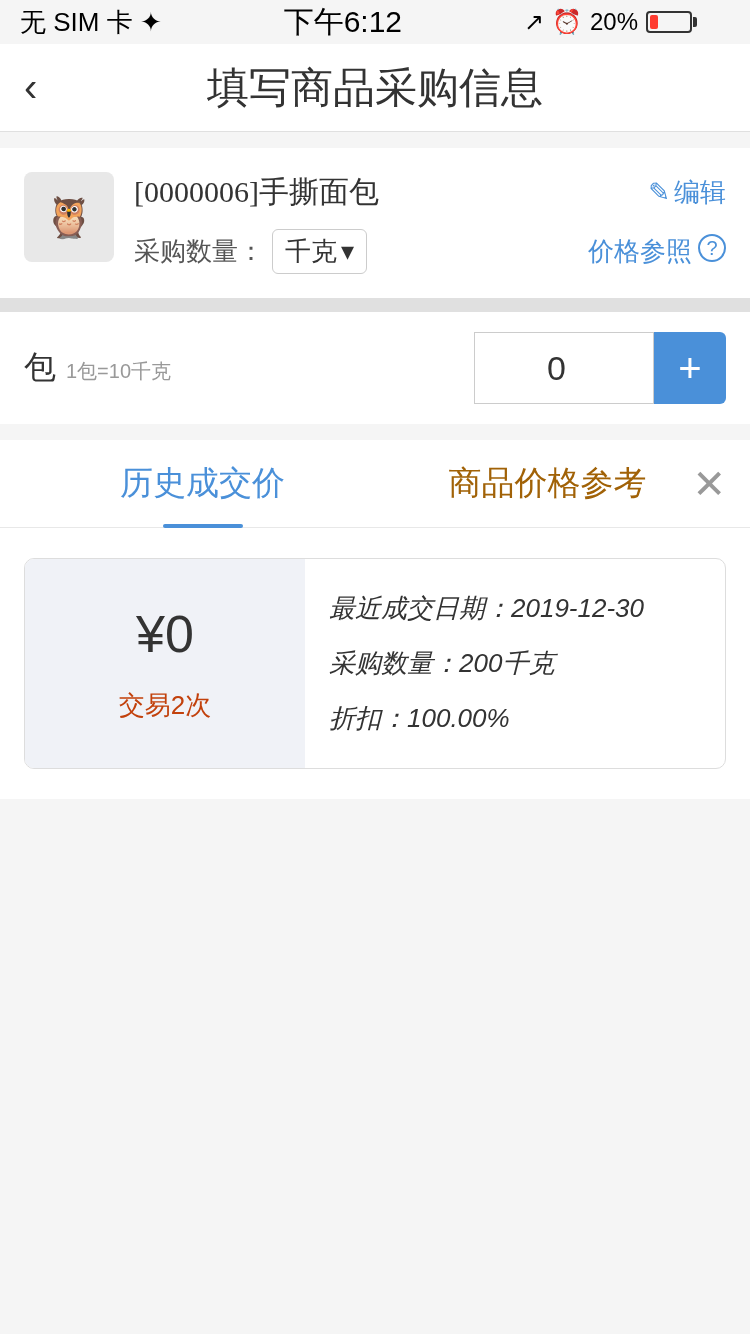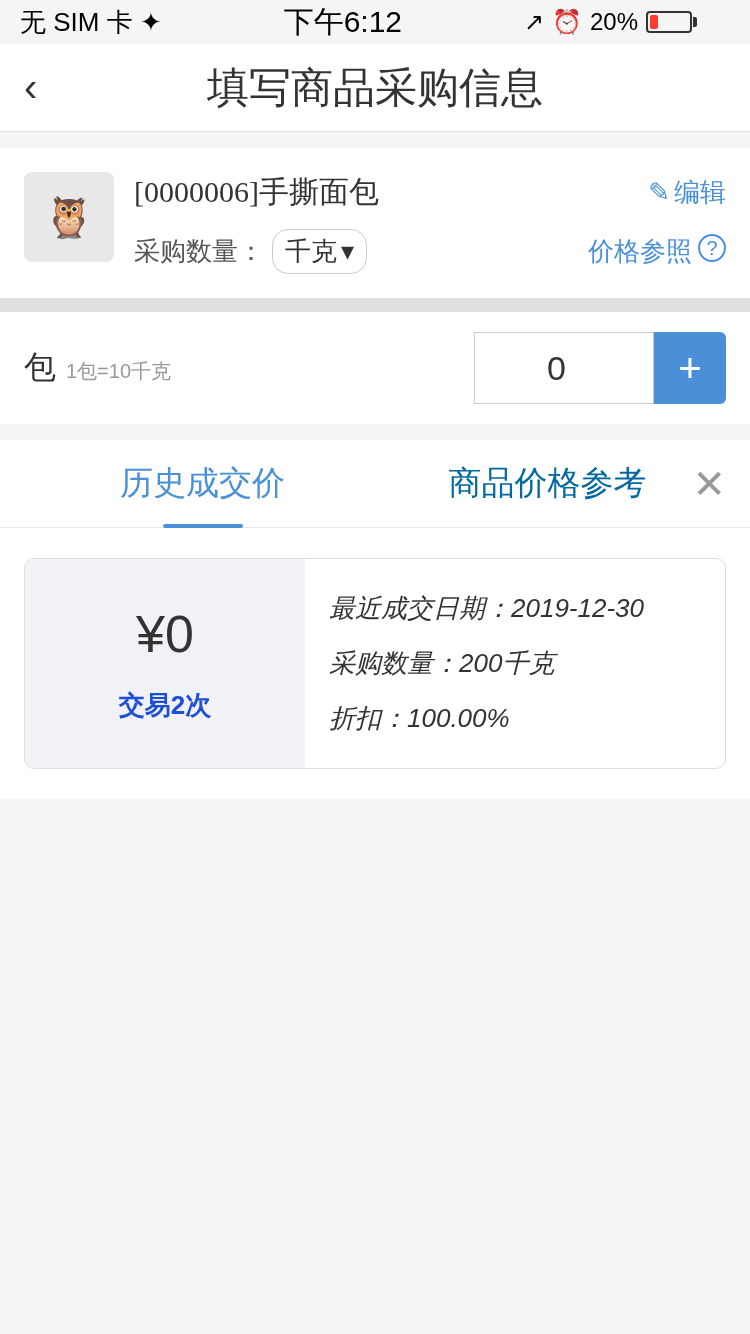--- a/index.html
+++ b/index.html
@@ -117,21 +117,21 @@
     }
     .purchase-unit-left {
       display: flex;
       align-items: center;
       gap: 8px;
       font-size: 26px;
       color: #555;
     }
     .unit-select {
       border: 1px solid #ccc;
-      border-radius: 16px;
+      border-radius: 6px;
       padding: 4px 12px;
       font-size: 26px;
       color: #333;
       display: flex;
       align-items: center;
       gap: 4px;
       cursor: pointer;
     }
     .price-ref {
       font-size: 26px;
@@ -232,21 +232,21 @@
       justify-content: center;
       height: 88px;
       font-size: 33px;
       cursor: pointer;
       position: relative;
     }
     .tab-item.active {
       color: #4a90d9;
     }
     .tab-item.inactive {
-      color: #0369a1;
+      color: #a16207;
     }
     .tab-underline {
       position: absolute;
       bottom: 0;
       left: 50%;
       transform: translateX(-50%);
       width: 80px;
       height: 4px;
       background: #4a90d9;
       border-radius: 2px;
@@ -280,23 +280,22 @@
       padding: 30px 20px;
       flex-shrink: 0;
     }
     .card-price {
       font-size: 52px;
       color: #333;
       font-weight: 500;
     }
     .card-transactions {
       font-size: 26px;
-      color: #1d4ed8;
+      color: #c2410c;
       margin-top: 24px;
-      font-weight: bold;
     }
     .card-right {
       flex: 1;
       padding: 30px 24px;
       display: flex;
       flex-direction: column;
       gap: 16px;
     }
     .card-detail-row {
       font-size: 26px;

